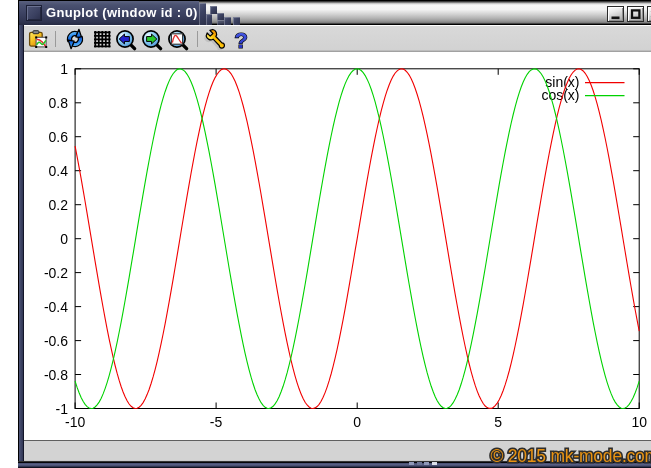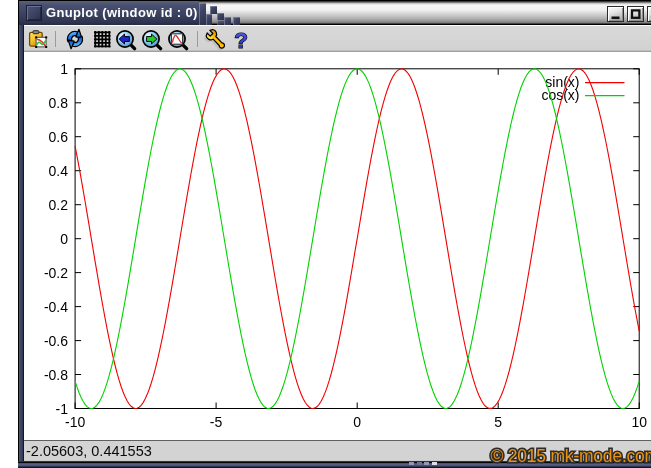--- a/index.html
+++ b/index.html
@@ -173,21 +173,20 @@
         <text x="621.2" y="427" text-anchor="middle">10</text>
         <text x="561.5" y="87.4" text-anchor="end">sin(x)</text>
         <text x="561.5" y="100.4" text-anchor="end">cos(x)</text>
       </g>
       <path d="M57.1,146.2 L59.1,156.6 L61.1,167.3 L63.1,178.4 L65.1,189.8 L67.1,201.5 L69.1,213.3 L71.1,225.3 L73.1,237.3 L75.1,249.4 L77.1,261.3 L79.1,273.2 L81.1,284.9 L83.1,296.4 L85.1,307.5 L87.1,318.4 L89.1,328.8 L91.1,338.8 L93.1,348.2 L95.1,357.2 L97.1,365.5 L99.1,373.2 L101.1,380.2 L103.1,386.5 L105.1,392.0 L107.1,396.8 L109.1,400.8 L111.1,404.0 L113.1,406.3 L115.1,407.8 L117.1,408.5 L119.1,408.3 L121.1,407.2 L123.1,405.3 L125.1,402.6 L127.1,399.0 L129.1,394.6 L131.1,389.5 L133.1,383.5 L135.1,376.9 L137.1,369.6 L139.1,361.6 L141.1,352.9 L143.1,343.7 L145.1,334.0 L147.1,323.8 L149.1,313.2 L151.1,302.2 L153.1,290.9 L155.1,279.3 L157.1,267.5 L159.1,255.6 L161.1,243.6 L163.1,231.5 L165.1,219.5 L167.1,207.6 L169.1,195.8 L171.1,184.3 L173.1,173.0 L175.1,162.1 L177.1,151.5 L179.1,141.4 L181.1,131.8 L183.1,122.7 L185.1,114.2 L187.1,106.3 L189.1,99.1 L191.1,92.6 L193.1,86.8 L195.1,81.8 L197.1,77.6 L199.1,74.2 L201.1,71.6 L203.1,69.8 L205.1,68.9 L207.1,68.9 L209.1,69.7 L211.1,71.3 L213.1,73.8 L215.1,77.2 L217.1,81.3 L219.1,86.2 L221.1,91.9 L223.1,98.4 L225.1,105.5 L227.1,113.3 L229.1,121.7 L231.1,130.8 L233.1,140.3 L235.1,150.4 L237.1,160.9 L239.1,171.8 L241.1,183.0 L243.1,194.5 L245.1,206.3 L247.1,218.2 L249.1,230.2 L251.1,242.2 L253.1,254.2 L255.1,266.2 L257.1,278.0 L259.1,289.6 L261.1,301.0 L263.1,312.0 L265.1,322.7 L267.1,332.9 L269.1,342.7 L271.1,351.9 L273.1,360.6 L275.1,368.7 L277.1,376.1 L279.1,382.8 L281.1,388.8 L283.1,394.1 L285.1,398.5 L287.1,402.2 L289.1,405.0 L291.1,407.0 L293.1,408.2 L295.1,408.5 L297.1,407.9 L299.1,406.5 L301.1,404.3 L303.1,401.2 L305.1,397.3 L307.1,392.6 L309.1,387.1 L311.1,380.9 L313.1,374.0 L315.1,366.4 L317.1,358.1 L319.1,349.3 L321.1,339.9 L323.1,329.9 L325.1,319.6 L327.1,308.8 L329.1,297.6 L331.1,286.2 L333.1,274.5 L335.1,262.7 L337.1,250.7 L339.2,238.7 L341.2,226.6 L343.2,214.6 L345.2,202.8 L347.2,191.1 L349.2,179.7 L351.2,168.5 L353.2,157.7 L355.2,147.4 L357.2,137.4 L359.2,128.0 L361.2,119.2 L363.2,110.9 L365.2,103.3 L367.2,96.4 L369.2,90.2 L371.2,84.7 L373.2,80.0 L375.2,76.1 L377.2,73.0 L379.2,70.8 L381.2,69.4 L383.2,68.8 L385.2,69.1 L387.2,70.3 L389.2,72.3 L391.2,75.1 L393.2,78.8 L395.2,83.2 L397.2,88.5 L399.2,94.5 L401.2,101.2 L403.2,108.6 L405.2,116.7 L407.2,125.4 L409.2,134.6 L411.2,144.4 L413.2,154.6 L415.2,165.3 L417.2,176.3 L419.2,187.7 L421.2,199.3 L423.2,211.1 L425.2,223.1 L427.2,235.1 L429.2,247.1 L431.2,259.1 L433.2,271.0 L435.2,282.8 L437.2,294.3 L439.2,305.5 L441.2,316.4 L443.2,326.9 L445.2,337.0 L447.2,346.5 L449.2,355.6 L451.2,364.0 L453.2,371.8 L455.2,378.9 L457.2,385.4 L459.2,391.1 L461.2,396.0 L463.2,400.1 L465.2,403.5 L467.2,406.0 L469.2,407.6 L471.2,408.4 L473.2,408.4 L475.2,407.5 L477.2,405.7 L479.2,403.1 L481.2,399.7 L483.2,395.5 L485.2,390.5 L487.2,384.7 L489.2,378.2 L491.2,371.0 L493.2,363.1 L495.2,354.6 L497.2,345.5 L499.2,335.9 L501.2,325.8 L503.2,315.2 L505.2,304.3 L507.2,293.0 L509.2,281.5 L511.2,269.7 L513.2,257.8 L515.2,245.8 L517.2,233.7 L519.2,221.7 L521.2,209.8 L523.2,198.0 L525.2,186.4 L527.2,175.1 L529.2,164.1 L531.2,153.5 L533.2,143.3 L535.2,133.6 L537.2,124.4 L539.2,115.7 L541.2,107.7 L543.2,100.4 L545.2,93.8 L547.2,87.8 L549.2,82.7 L551.2,78.3 L553.2,74.7 L555.2,72.0 L557.2,70.1 L559.2,69.0 L561.2,68.8 L563.2,69.5 L565.2,71.0 L567.2,73.3 L569.2,76.5 L571.2,80.5 L573.2,85.3 L575.2,90.8 L577.2,97.1 L579.2,104.1 L581.2,111.8 L583.2,120.1 L585.2,129.1 L587.2,138.5 L589.2,148.5 L591.2,158.9 L593.2,169.8 L595.2,180.9 L597.2,192.4 L599.2,204.1 L601.2,216.0 L603.2,227.9 L605.2,240.0 L607.2,252.0 L609.2,264.0 L611.2,275.8 L613.2,287.5 L615.2,298.9 L617.2,310.0 L619.2,320.7 L621.2,331.1" fill="none" stroke="#f10000" stroke-width="1.1"></path>
       <path d="M57.1,381.2 L59.1,387.4 L61.1,392.8 L63.1,397.5 L65.1,401.3 L67.1,404.4 L69.1,406.6 L71.1,408.0 L73.1,408.5 L75.1,408.2 L77.1,407.0 L79.1,404.9 L81.1,402.1 L83.1,398.4 L85.1,393.9 L87.1,388.6 L89.1,382.6 L91.1,375.8 L93.1,368.4 L95.1,360.3 L97.1,351.6 L99.1,342.3 L101.1,332.5 L103.1,322.3 L105.1,311.6 L107.1,300.5 L109.1,289.2 L111.1,277.6 L113.1,265.7 L115.1,253.8 L117.1,241.8 L119.1,229.7 L121.1,217.7 L123.1,205.8 L125.1,194.1 L127.1,182.6 L129.1,171.4 L131.1,160.5 L133.1,150.0 L135.1,140.0 L137.1,130.4 L139.1,121.4 L141.1,113.0 L143.1,105.2 L145.1,98.1 L147.1,91.7 L149.1,86.0 L151.1,81.1 L153.1,77.0 L155.1,73.7 L157.1,71.3 L159.1,69.6 L161.1,68.9 L163.1,69.0 L165.1,69.9 L167.1,71.7 L169.1,74.3 L171.1,77.7 L173.1,82.0 L175.1,87.0 L177.1,92.8 L179.1,99.4 L181.1,106.6 L183.1,114.5 L185.1,123.0 L187.1,132.2 L189.1,141.8 L191.1,151.9 L193.1,162.5 L195.1,173.4 L197.1,184.7 L199.1,196.3 L201.1,208.0 L203.1,220.0 L205.1,232.0 L207.1,244.0 L209.1,256.0 L211.1,268.0 L213.1,279.7 L215.1,291.3 L217.1,302.6 L219.1,313.6 L221.1,324.2 L223.1,334.4 L225.1,344.1 L227.1,353.3 L229.1,361.9 L231.1,369.8 L233.1,377.2 L235.1,383.8 L237.1,389.7 L239.1,394.8 L241.1,399.1 L243.1,402.7 L245.1,405.4 L247.1,407.3 L249.1,408.3 L251.1,408.5 L253.1,407.8 L255.1,406.3 L257.1,403.9 L259.1,400.7 L261.1,396.7 L263.1,391.8 L265.1,386.3 L267.1,379.9 L269.1,372.9 L271.1,365.2 L273.1,356.8 L275.1,347.9 L277.1,338.4 L279.1,328.4 L281.1,318.0 L283.1,307.1 L285.1,295.9 L287.1,284.5 L289.1,272.8 L291.1,260.9 L293.1,248.9 L295.1,236.9 L297.1,224.8 L299.1,212.9 L301.1,201.0 L303.1,189.4 L305.1,178.0 L307.1,166.9 L309.1,156.2 L311.1,145.9 L313.1,136.0 L315.1,126.7 L317.1,117.9 L319.1,109.8 L321.1,102.2 L323.1,95.4 L325.1,89.3 L327.1,83.9 L329.1,79.4 L331.1,75.6 L333.1,72.6 L335.1,70.5 L337.1,69.2 L339.2,68.8 L341.2,69.2 L343.2,70.5 L345.2,72.6 L347.2,75.6 L349.2,79.4 L351.2,83.9 L353.2,89.3 L355.2,95.4 L357.2,102.2 L359.2,109.8 L361.2,117.9 L363.2,126.7 L365.2,136.0 L367.2,145.9 L369.2,156.2 L371.2,166.9 L373.2,178.0 L375.2,189.4 L377.2,201.0 L379.2,212.9 L381.2,224.8 L383.2,236.9 L385.2,248.9 L387.2,260.9 L389.2,272.8 L391.2,284.5 L393.2,295.9 L395.2,307.1 L397.2,318.0 L399.2,328.4 L401.2,338.4 L403.2,347.9 L405.2,356.8 L407.2,365.2 L409.2,372.9 L411.2,379.9 L413.2,386.3 L415.2,391.8 L417.2,396.7 L419.2,400.7 L421.2,403.9 L423.2,406.3 L425.2,407.8 L427.2,408.5 L429.2,408.3 L431.2,407.3 L433.2,405.4 L435.2,402.7 L437.2,399.1 L439.2,394.8 L441.2,389.7 L443.2,383.8 L445.2,377.2 L447.2,369.8 L449.2,361.9 L451.2,353.3 L453.2,344.1 L455.2,334.4 L457.2,324.2 L459.2,313.6 L461.2,302.6 L463.2,291.3 L465.2,279.7 L467.2,268.0 L469.2,256.0 L471.2,244.0 L473.2,232.0 L475.2,220.0 L477.2,208.0 L479.2,196.3 L481.2,184.7 L483.2,173.4 L485.2,162.5 L487.2,151.9 L489.2,141.8 L491.2,132.2 L493.2,123.0 L495.2,114.5 L497.2,106.6 L499.2,99.4 L501.2,92.8 L503.2,87.0 L505.2,82.0 L507.2,77.7 L509.2,74.3 L511.2,71.7 L513.2,69.9 L515.2,69.0 L517.2,68.9 L519.2,69.6 L521.2,71.3 L523.2,73.7 L525.2,77.0 L527.2,81.1 L529.2,86.0 L531.2,91.7 L533.2,98.1 L535.2,105.2 L537.2,113.0 L539.2,121.4 L541.2,130.4 L543.2,140.0 L545.2,150.0 L547.2,160.5 L549.2,171.4 L551.2,182.6 L553.2,194.1 L555.2,205.8 L557.2,217.7 L559.2,229.7 L561.2,241.8 L563.2,253.8 L565.2,265.7 L567.2,277.6 L569.2,289.2 L571.2,300.5 L573.2,311.6 L575.2,322.3 L577.2,332.5 L579.2,342.3 L581.2,351.6 L583.2,360.3 L585.2,368.4 L587.2,375.8 L589.2,382.6 L591.2,388.6 L593.2,393.9 L595.2,398.4 L597.2,402.1 L599.2,404.9 L601.2,407.0 L603.2,408.2 L605.2,408.5 L607.2,408.0 L609.2,406.6 L611.2,404.4 L613.2,401.3 L615.2,397.5 L617.2,392.8 L619.2,387.4 L621.2,381.2" fill="none" stroke="#00d200" stroke-width="1.1"></path>
       <path d="M567,82.6 h39.5" stroke="#f10000" stroke-width="1.1"></path>
       <path d="M567,95.6 h39.5" stroke="#00d200" stroke-width="1.1"></path>
     </svg>
 <div class="abs" id="sbar"></div>
-<div class="abs" id="stext">-2.05603,  0.441553</div>
 <svg class="abs" style="left:620px;top:441px" width="24" height="19">
       <path d="M23,1 L4,19 M23,6 L10,19 M23,11 L16,19" stroke="#f8f8f8" stroke-width="1.6" fill="none"></path>
       <path d="M23,2.2 L5.2,19 M23,7.2 L11.2,19 M23,12.2 L17.2,19" stroke="#9a9a9a" stroke-width="1" fill="none"></path>
     </svg>
 <div class="abs" id="bleft"></div>
 <div class="abs" id="bright"></div>
 <div class="abs" id="bbot"></div>
 <div class="abs wm" style="color:#1a1a1a;-webkit-text-stroke:3.2px #2d2d2d">© 2015 mk-mode.com</div>
 <div class="abs wm" style="color:#e89212">© 2015 mk-mode.com</div>
 <div class="abs" style="left:391px;top:462px;width:5px;height:3px;background:#8f98b8"></div>

